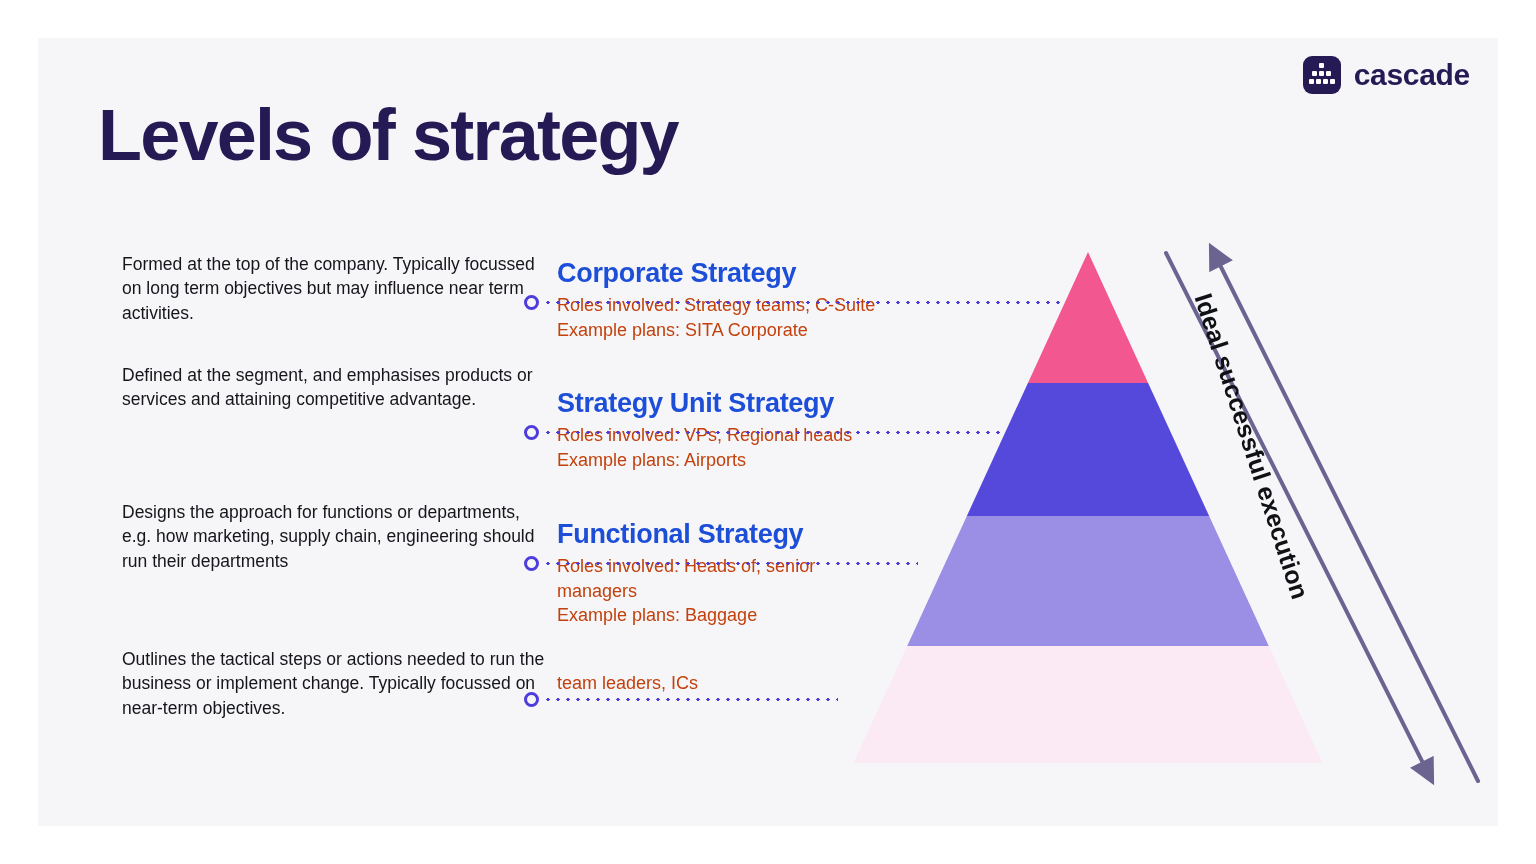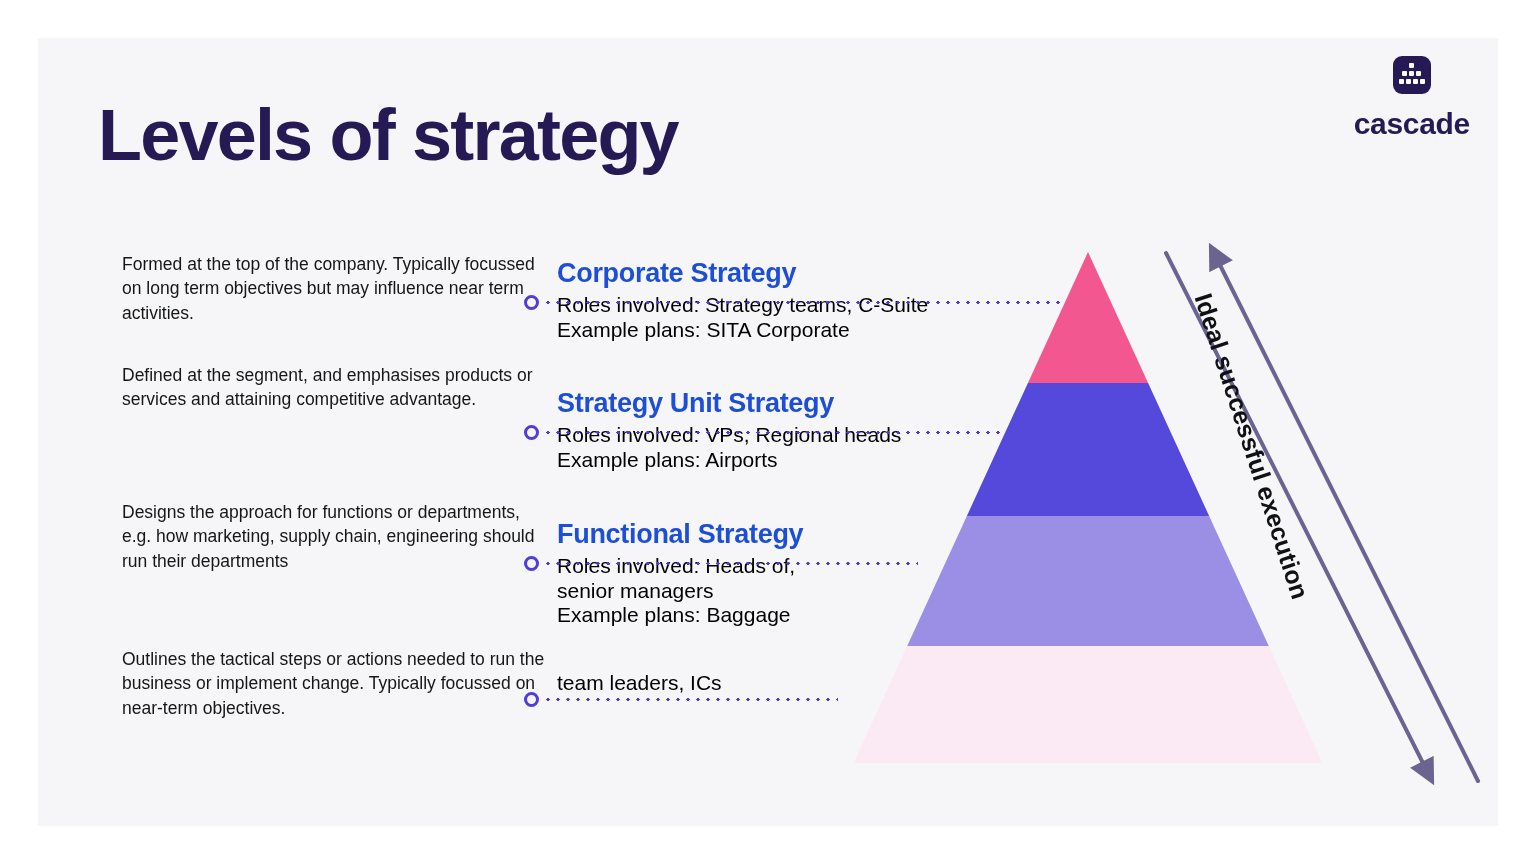--- a/index.html
+++ b/index.html
@@ -31,21 +31,20 @@
   }
 
   
   .brand {
     position: absolute;
     right: 28px;
     top: 18px;
     display: flex;
     align-items: center;
     gap: 13px;
-    flex-direction: column;
   }
   .brand-mark {
     width: 38px;
     height: 38px;
     border-radius: 9px;
     background: #261a55;
     position: relative;
   }
   .brand-mark i {
     position: absolute;
@@ -114,23 +113,23 @@
   .level-title {
     font-size: 27px;
     font-weight: 600;
     color: #1d4ed8;
     letter-spacing: -0.3px;
     line-height: 1.15;
     margin: 0 0 2px 33px;
     white-space: nowrap;
   }
   .level-sub {
-    font-size: 21px;
+    font-size: 18px;
     line-height: 24.5px;
-    color: #000000;
+    color: #c2410c;
     margin: 4px 0 0 33px;
     font-weight: 400;
   }
 
   
   .connector {
     position: absolute;
     left: 0;
     height: 16px;
     display: flex;

